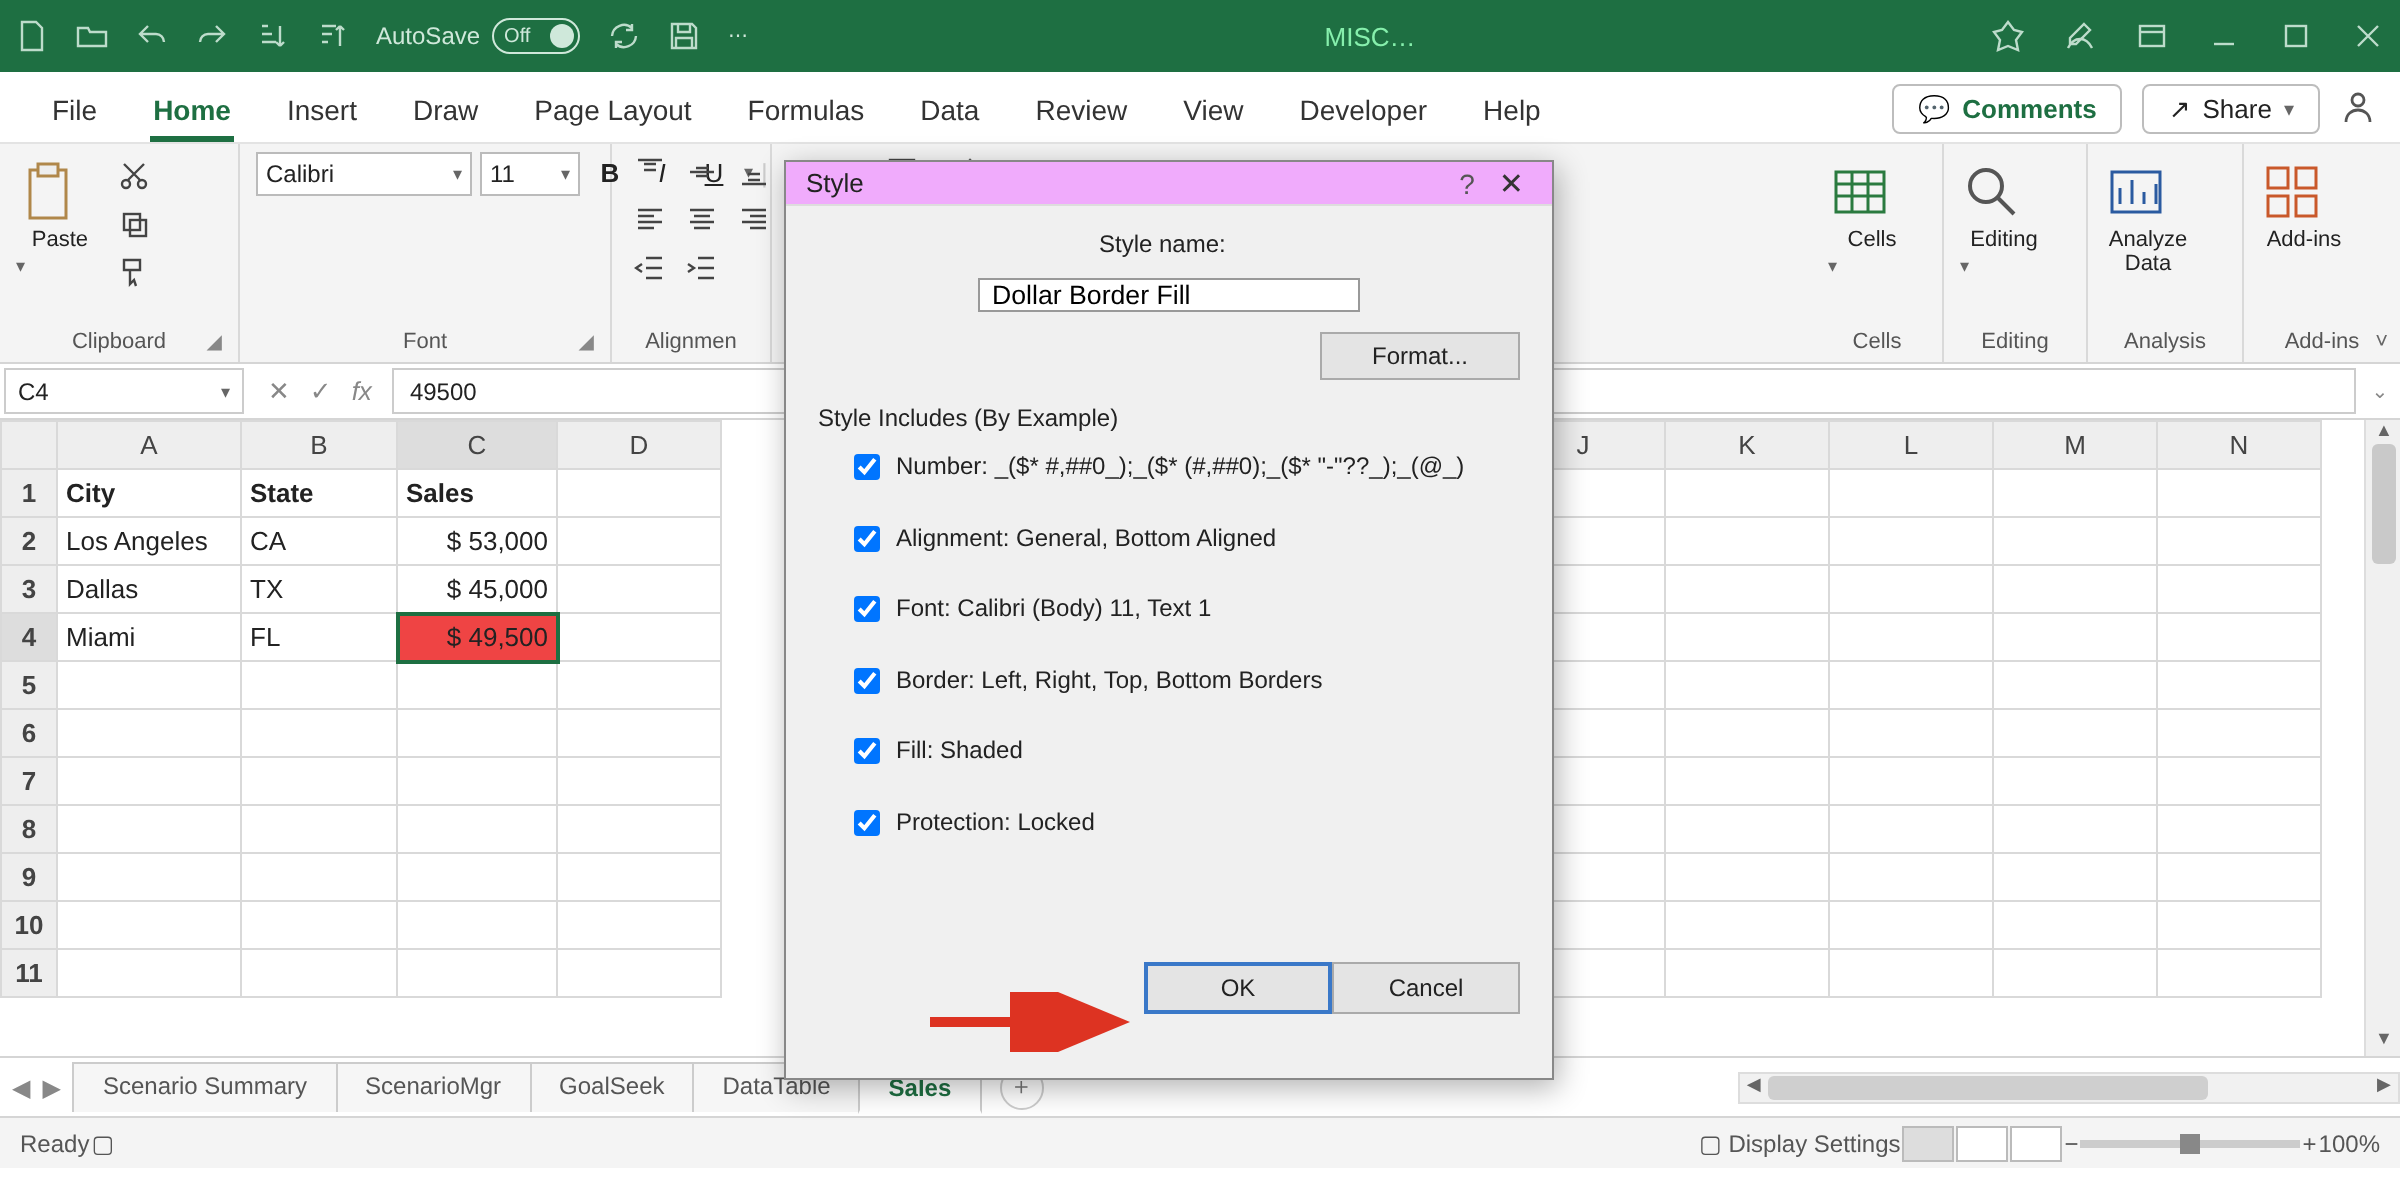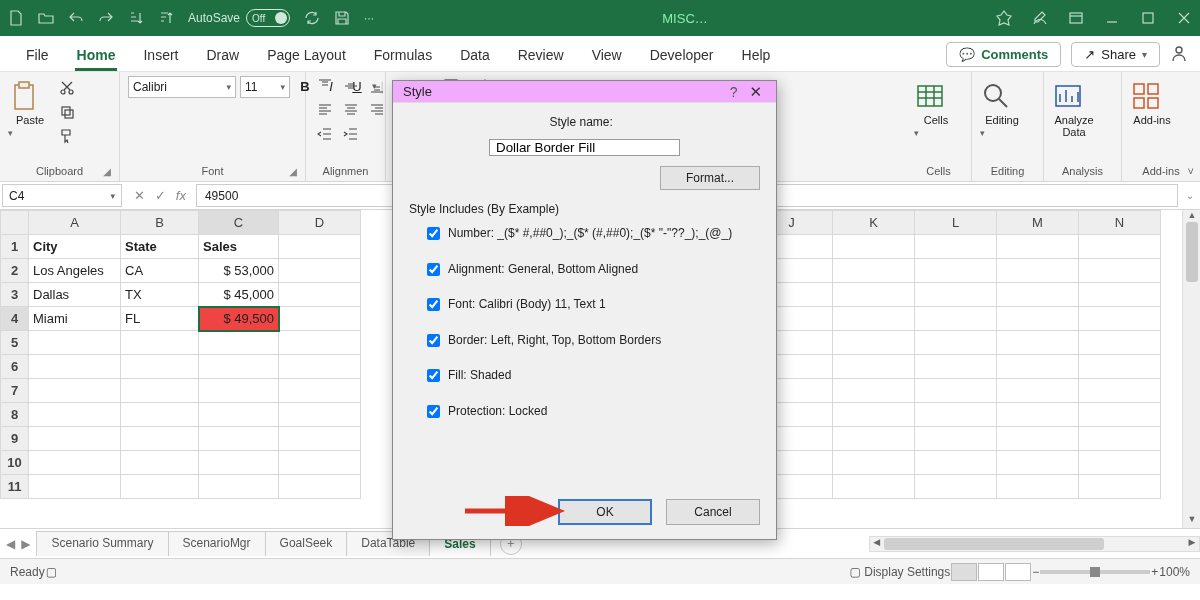--- a/index.html
+++ b/index.html
@@ -100,21 +100,21 @@
   .dlg-title .help { margin-left: auto; color: #555; font-size: 14px; padding: 0 8px; }
   .dlg-title .close { font-size: 15px; color: #333; padding: 0 4px; }
   .dlg-body { padding: 12px 16px; }
   .dlg-row { display: flex; align-items: center; gap: 10px; margin-bottom: 10px; flex-direction: column; }
   .dlg-row label { width: 70px; }
   .dlg-input { flex: 1; height: 22px; border: 1px solid #999; background: #fff; padding: 0 6px; }
   .format-btn { width: 100px; height: 24px; margin-left: auto; display: block; background: #e4e4e4; border: 1px solid #aaa; text-align: center; line-height: 22px; margin-bottom: 12px; }
   .section-lbl { margin: 6px 0 10px; }
   .chk-line { display: flex; align-items: flex-start; gap: 8px; margin: 0 0 20px 18px; line-height: 1.3; }
   .chk-line input { margin-top: 1px; }
-  .dlg-buttons { position: absolute; bottom: 14px; right: 16px; display: flex; gap: 14px; }
+  .dlg-buttons { position: absolute; bottom: 32px; right: 16px; display: flex; }
   .dlg-btn { width: 94px; height: 26px; background: #e4e4e4; border: 1px solid #aaa; text-align: center; line-height: 24px; }
   .dlg-btn.primary { border: 2px solid #3a78c8; line-height: 22px; }
 
   
   .arrow-annot { position: absolute; left: 460px; top: 496px; z-index: 60; pointer-events: none; }
   .arrow-annot svg { width: 110px; height: 30px; }
 </style>
 </head>
 <body>
 

